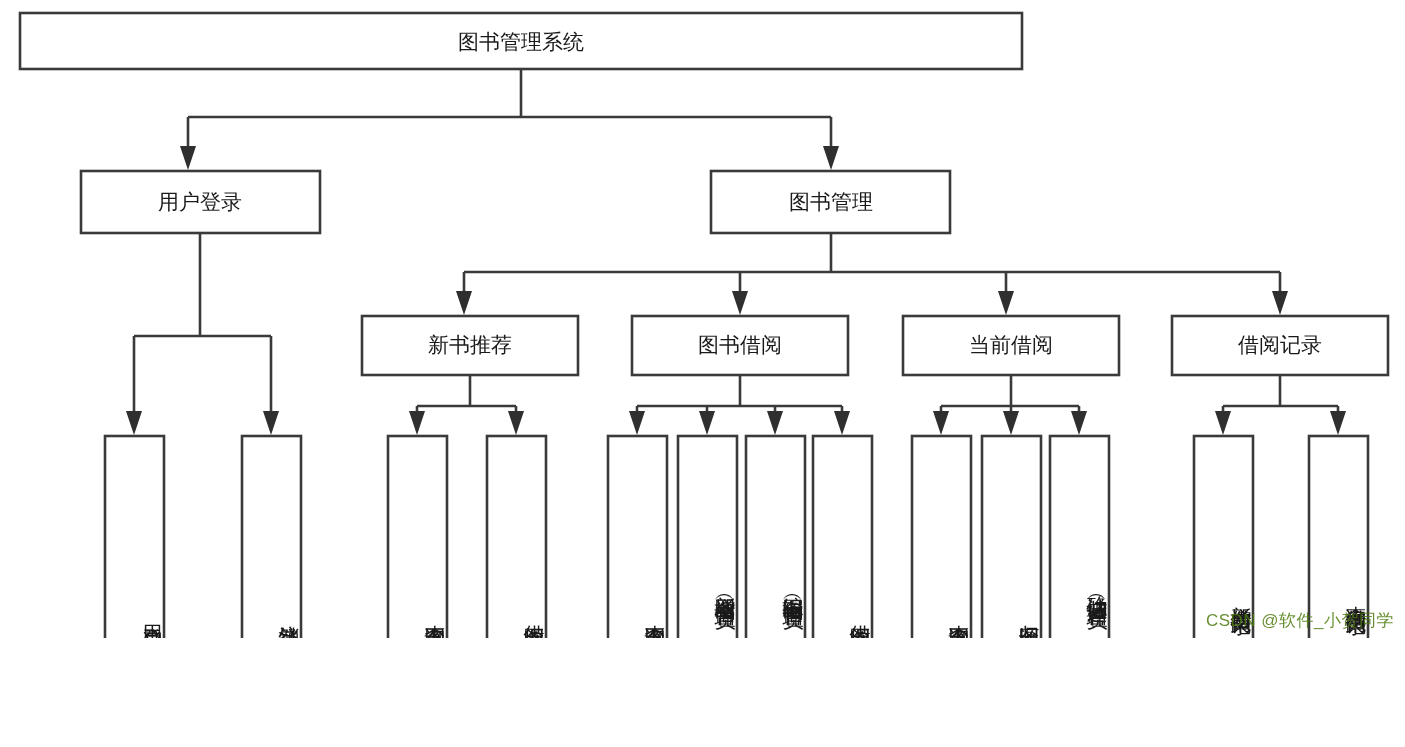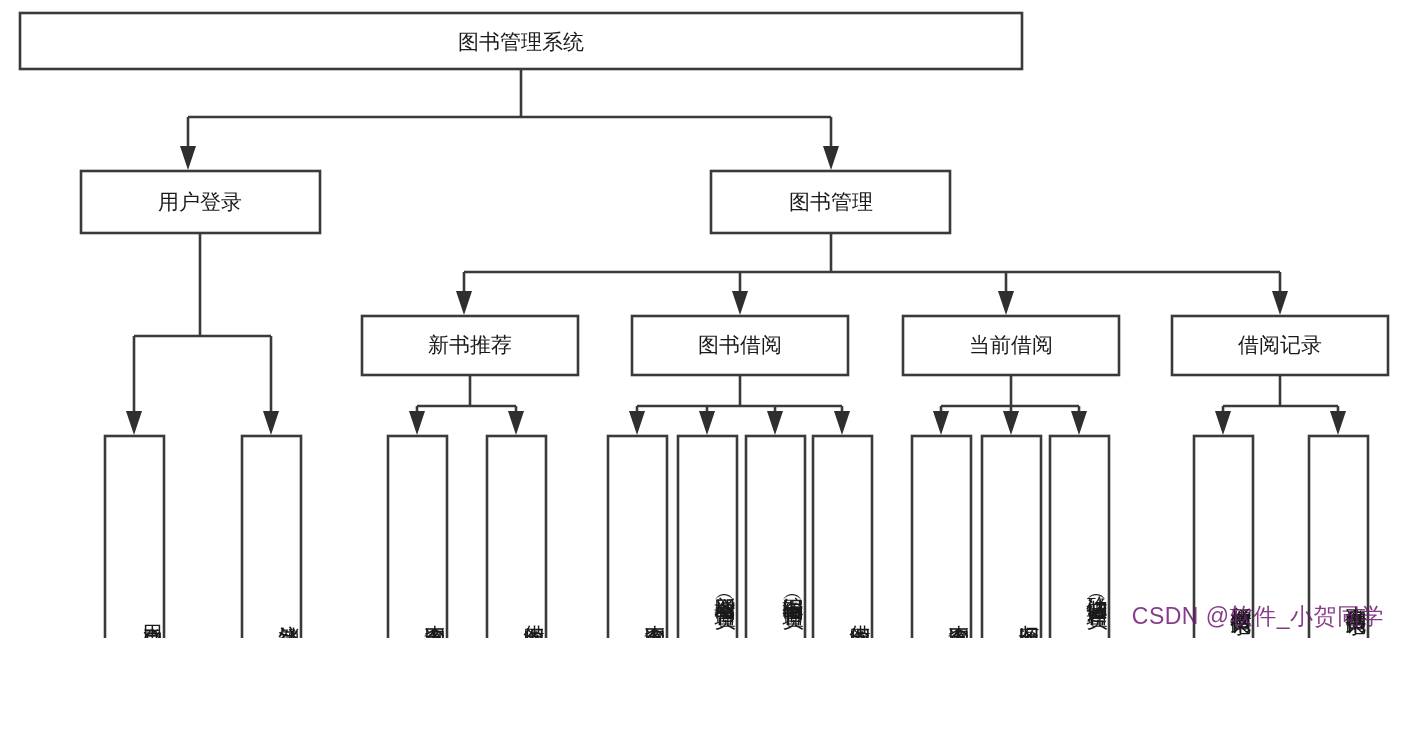--- a/index.html
+++ b/index.html
@@ -57,25 +57,25 @@
     color: #1a1a1a;
     letter-spacing: 2px;
     display: flex;
     align-items: flex-start;
     justify-content: center;
     white-space: nowrap;
     pointer-events: none;
   }
   .watermark {
     position: absolute;
-    right: 21px;
+    right: 11px;
     bottom: 6px;
     font-family: "Liberation Sans", "DejaVu Sans", sans-serif;
-    font-size: 23px;
-    color: #701a75;
+    font-size: 17px;
+    color: #4d7c0f;
     opacity: 0.85;
     white-space: nowrap;
     letter-spacing: 0.5px;
   }
 </style>
 </head>
 <body>
 
 <div id="diagram-root">
 

